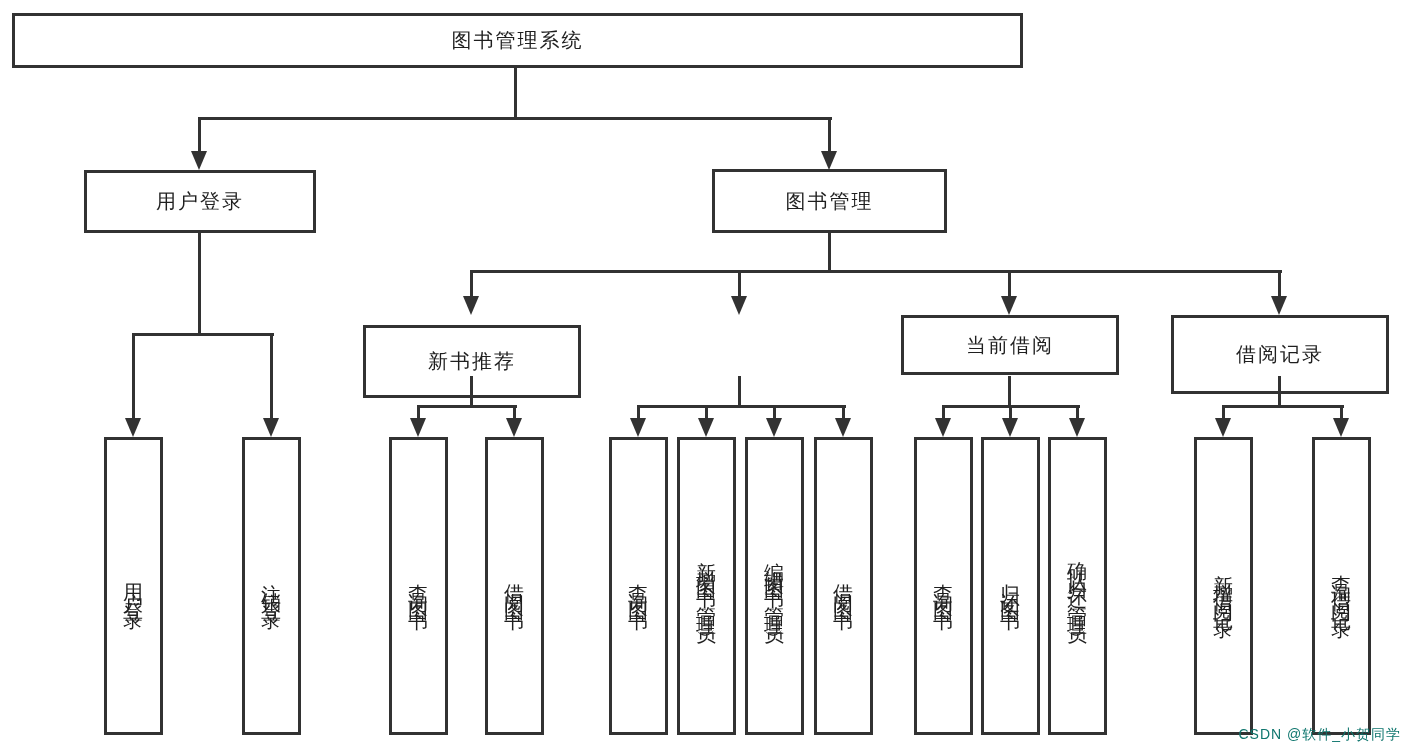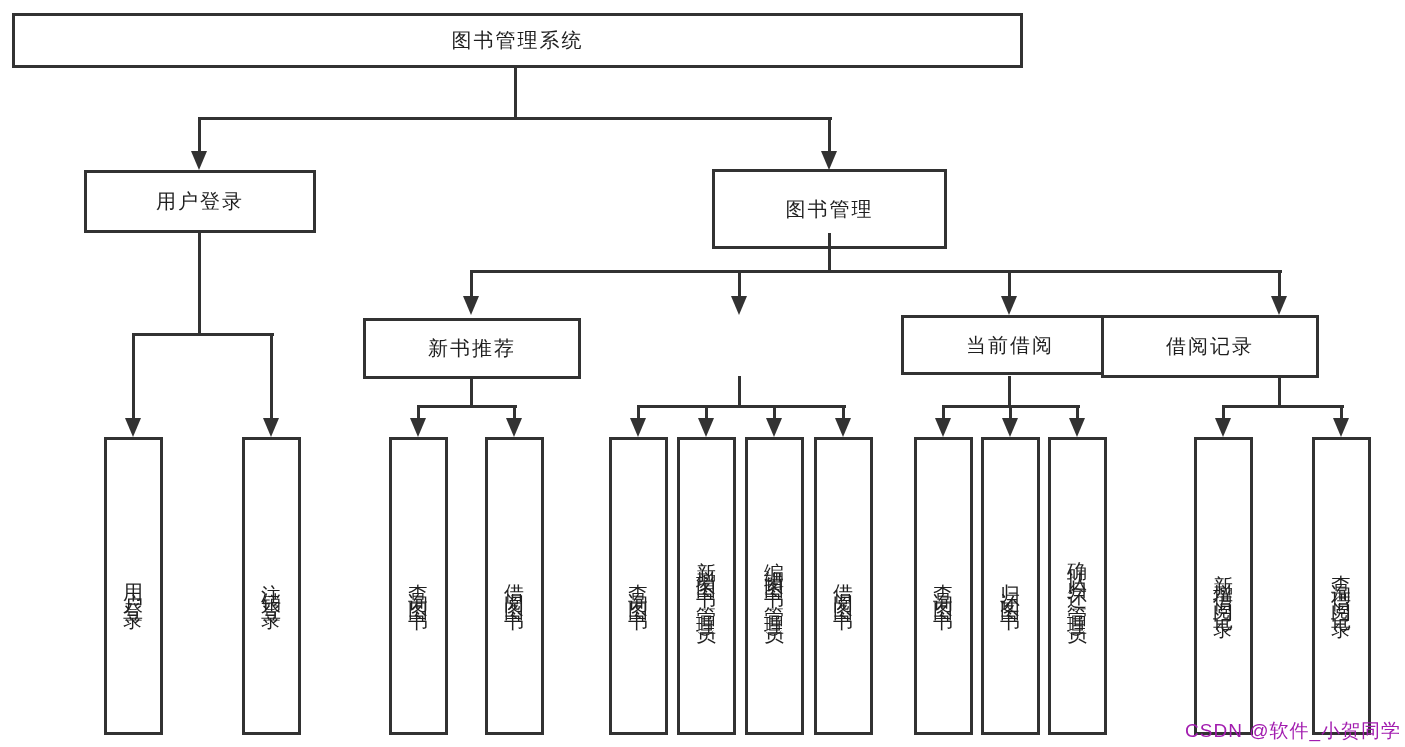--- a/index.html
+++ b/index.html
@@ -16,37 +16,37 @@
     writing-mode:vertical-rl;letter-spacing:9px;font-size:20px;
     display:flex;align-items:center;justify-content:center;line-height:1;
   }
   .line{position:absolute;background:#323232;}
   .arrow{
     position:absolute;width:0;height:0;
     border-left:8px solid transparent;border-right:8px solid transparent;
     border-top:19px solid #323232;
   }
   .watermark{
-    position:absolute;right:4px;bottom:3px;font-size:19px;
-    color:#a21caf;letter-spacing:1px;white-space:nowrap;
+    position:absolute;right:4px;bottom:3px;font-size:14px;
+    color:#0f766e;letter-spacing:1px;white-space:nowrap;
   }
 </style>
 </head>
 <body>
 
 <div class="canvas">
 
   <div class="box" style="left:12px;top:13px;width:1011px;height:55px">图书管理系统</div>
 
   <div class="box" style="left:84px;top:170px;width:232px;height:63px">用户登录</div>
-  <div class="box" style="left:712px;top:169px;width:235px;height:80px">图书管理</div>
+  <div class="box" style="left:712px;top:169px;width:235px;height:64px">图书管理</div>
 
-  <div class="box" style="left:363px;top:318px;width:218px;height:61px">新书推荐</div>
+  <div class="box" style="left:363px;top:325px;width:218px;height:73px">新书推荐</div>
   <div class="box" style="left:901px;top:315px;width:218px;height:60px">当前借阅</div>
-  <div class="box" style="left:1101px;top:315px;width:218px;height:63px">借阅记录</div>
+  <div class="box" style="left:1171px;top:315px;width:218px;height:79px">借阅记录</div>
 
   <div class="box vbox" style="left:104px;top:437px;width:59px;height:298px">用户登录</div>
   <div class="box vbox" style="left:242px;top:437px;width:59px;height:298px">注销登录</div>
 
   <div class="box vbox" style="left:389px;top:437px;width:59px;height:298px">查询图书</div>
   <div class="box vbox" style="left:485px;top:437px;width:59px;height:298px">借阅图书</div>
 
   <div class="box vbox" style="left:609px;top:437px;width:59px;height:298px">查询图书</div>
   <div class="box vbox" style="left:677px;top:437px;width:59px;height:298px">新增图书（管理员）</div>
   <div class="box vbox" style="left:745px;top:437px;width:59px;height:298px">编辑图书（管理员）</div>

